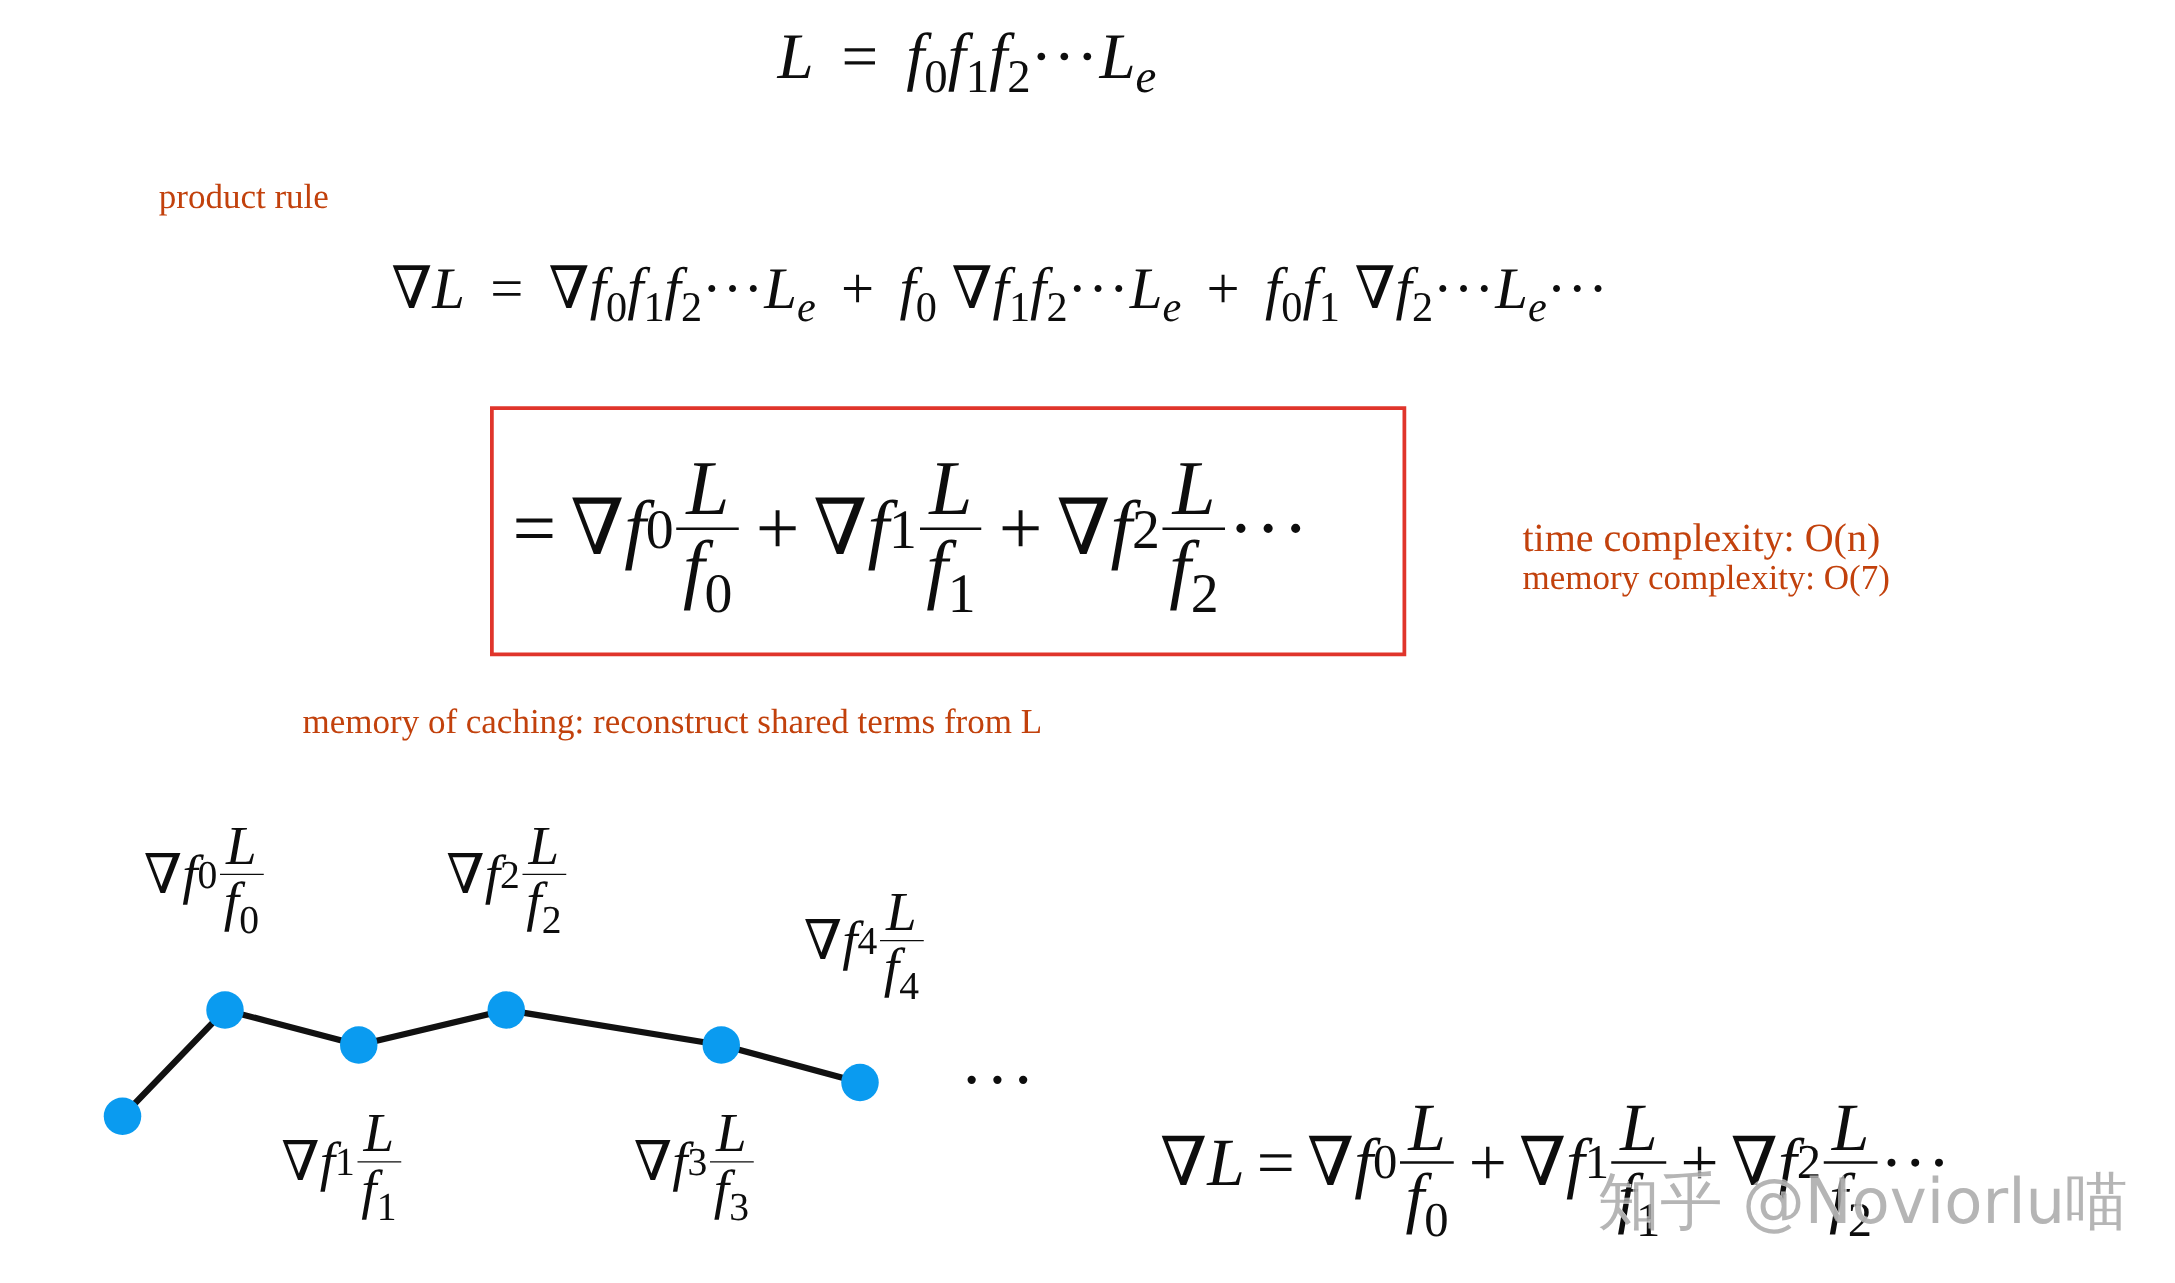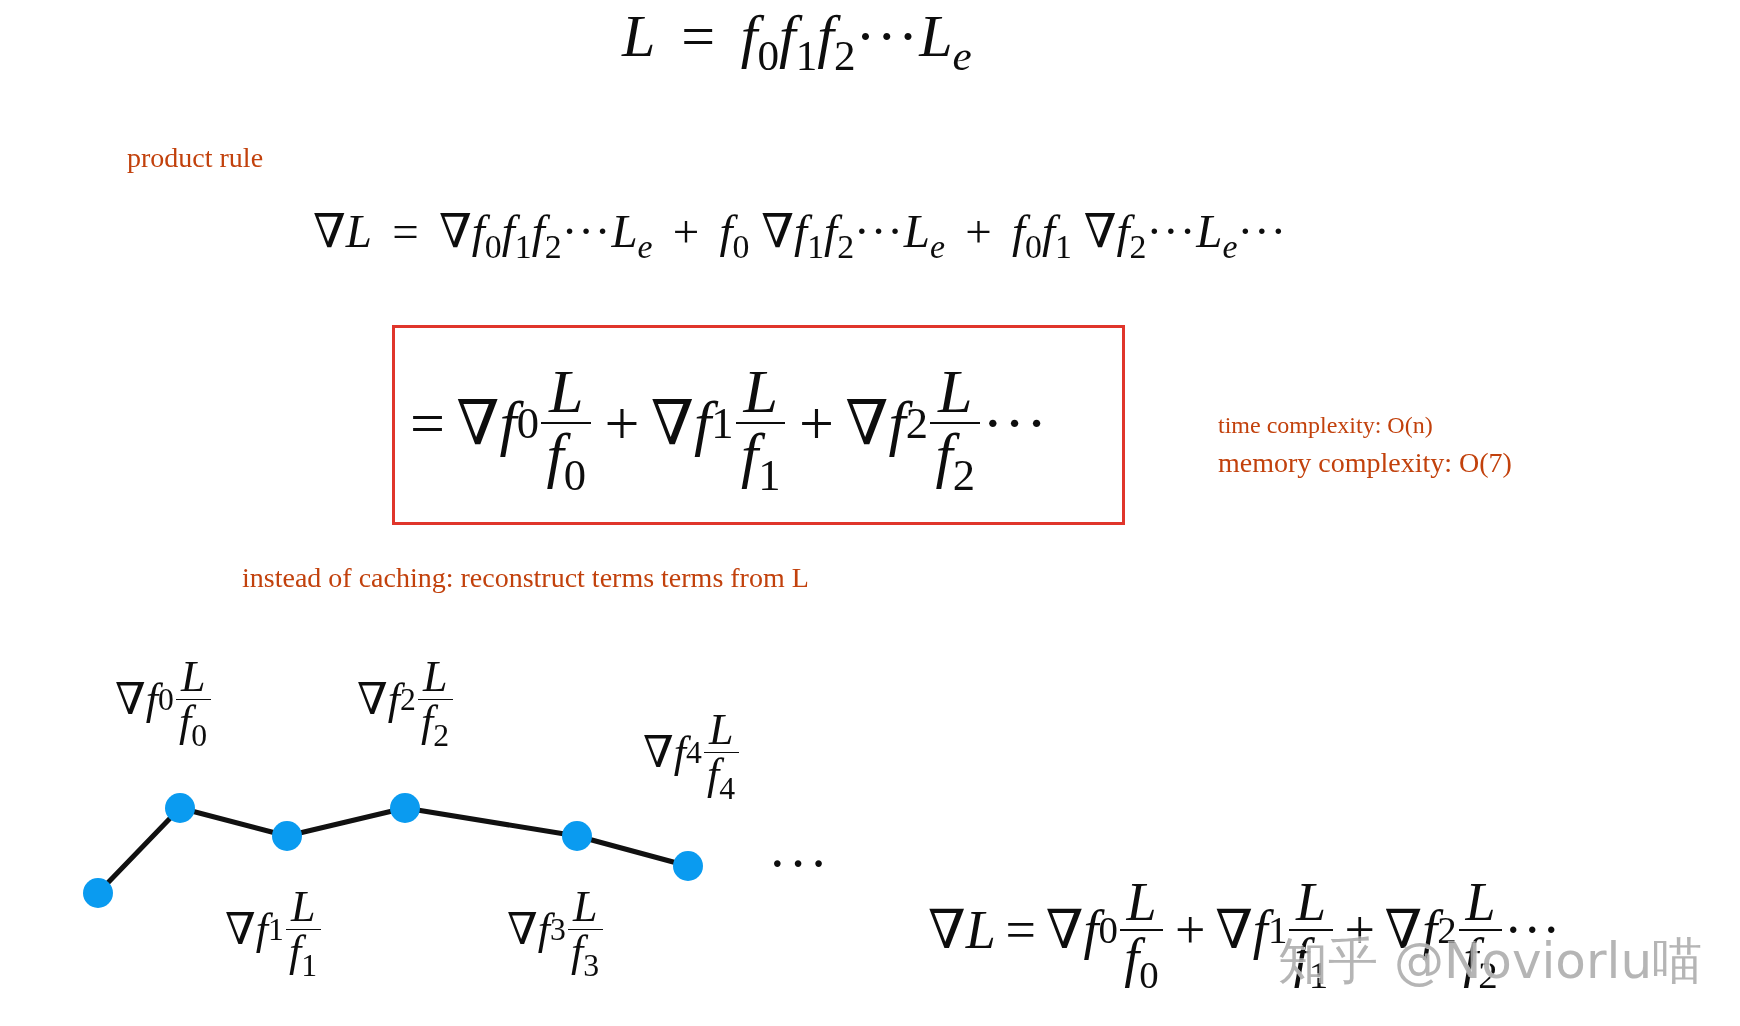--- a/index.html
+++ b/index.html
@@ -17,21 +17,21 @@
   .frac .den { display:block; padding:0 0.08em; }
   .note { position:absolute; font-family:"Liberation Serif","DejaVu Serif",serif; color:#c2410c; white-space:nowrap; }
   .redbox { position:absolute; border:3px solid #e0352b; box-sizing:border-box; }
   svg.graph { position:absolute; left:0; top:0; }
   .watermark { position:absolute; white-space:nowrap; font-family:"DejaVu Sans","Liberation Sans",sans-serif;
                color:rgba(120,120,120,0.55); text-shadow: 1px 1px 0 rgba(255,255,255,0.8), -1px -1px 0 rgba(255,255,255,0.6); }
 </style>
 </head>
 <body>
 
-<div class="eq" style="left:622px; top:6px; font-size:60px;">
+<div class="eq" style="left:622px; top:20px; font-size:52px;">
   <i>L</i>
   <span class="op">=</span>
   <i>f</i><sub>0</sub><i>f</i><sub>1</sub><i>f</i><sub>2</sub><span class="dots">···</span><i>L</i><span class="sube">e</span>
 </div>
 
 <div class="note" style="left:127px; top:142px; font-size:28px;">product rule</div>
 
 <div class="eq" style="left:313px; top:208px; font-size:47px;">
   <span>∇</span><i>L</i>
   <span class="op">=</span>
@@ -70,24 +70,24 @@
     <i>f</i>
     <sub>2</sub>
   <span class="frac">
     <span class="num">L</span>
     <span class="bar"></span>
     <span class="den"><i>f</i><sub>2</sub></span>
   </span>
   <span class="dots">···</span>
 </div>
 
-<div class="note" style="left:1218px; top:412px; font-size:24px;">time complexity: O(n)</div>
+<div class="note" style="left:1218px; top:412px; font-size:32px;">time complexity: O(n)</div>
 <div class="note" style="left:1218px; top:447px; font-size:28px;">memory complexity: O(7)</div>
 
-<div class="note" style="left:242px; top:562px; font-size:28px;">instead of caching: reconstruct terms terms from L</div>
+<div class="note" style="left:242px; top:562px; font-size:28px;">memory of caching: reconstruct shared terms from L</div>
 
 <svg class="graph" width="1740" height="1026">
   <polyline id="chain-line" fill="none" stroke="#111111" stroke-width="5" stroke-linejoin="round" points="98,893 180,808 287,836 405,808 577,836 688,866"></polyline>
   <g id="chain-nodes">
       <circle cx="98" cy="893" r="15" fill="#0a9bf0"></circle>
       <circle cx="180" cy="808" r="15" fill="#0a9bf0"></circle>
       <circle cx="287" cy="836" r="15" fill="#0a9bf0"></circle>
       <circle cx="405" cy="808" r="15" fill="#0a9bf0"></circle>
       <circle cx="577" cy="836" r="15" fill="#0a9bf0"></circle>
       <circle cx="688" cy="866" r="15" fill="#0a9bf0"></circle>

